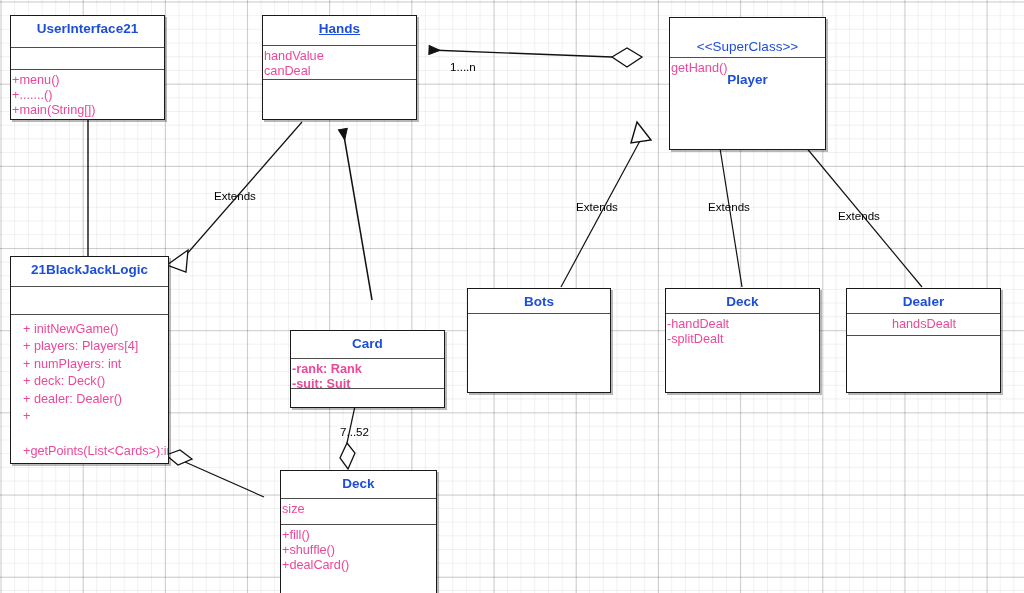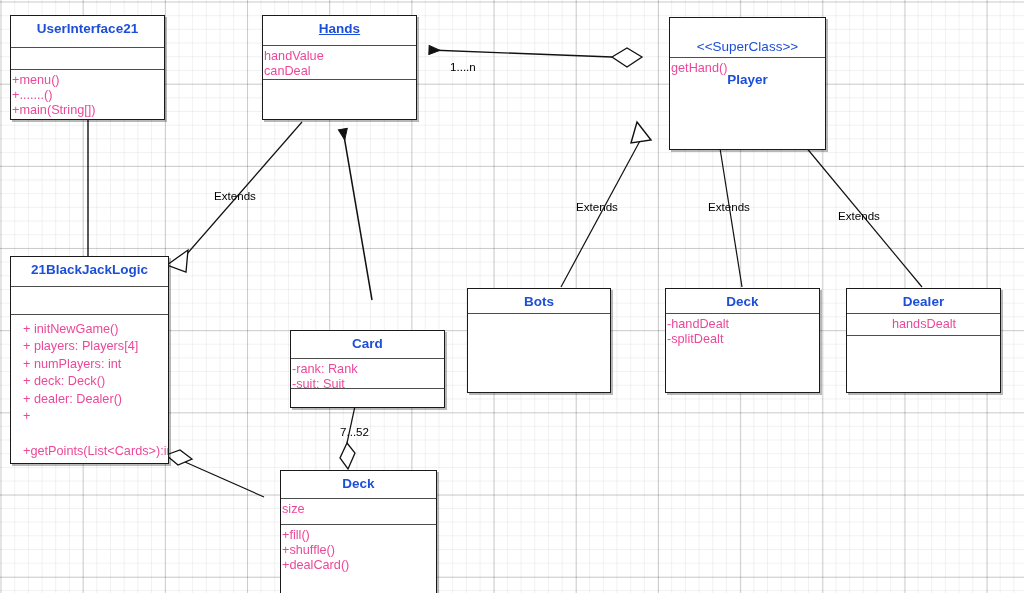--- a/index.html
+++ b/index.html
@@ -167,21 +167,21 @@
 + numPlayers: int
 + deck: Deck()
 + dealer: Dealer()
 +
 
 +getPoints(List&lt;Cards&gt;):int</div>
   </div>
 
   <div class="uml-class" style="left:290px; top:300px; width:155px; height:78px;margin-top:30px;">
     <div class="cls-title" style="height:28px;">Card</div>
-    <div class="cls-compartment" style="height:30px;">-rank: Rank
+    <div class="cls-compartment" style="height:30px;font-weight:bold;">-rank: Rank
 -suit: Suit</div>
     <div class="cls-compartment last"></div>
   </div>
 
   <div class="uml-class" style="left:280px; top:470px; width:157px; height:140px;">
     <div class="cls-title" style="height:28px;">Deck</div>
     <div class="cls-compartment" style="height:26px;">size</div>
     <div class="cls-compartment last">+fill()
 +shuffle()
 +dealCard()</div>

